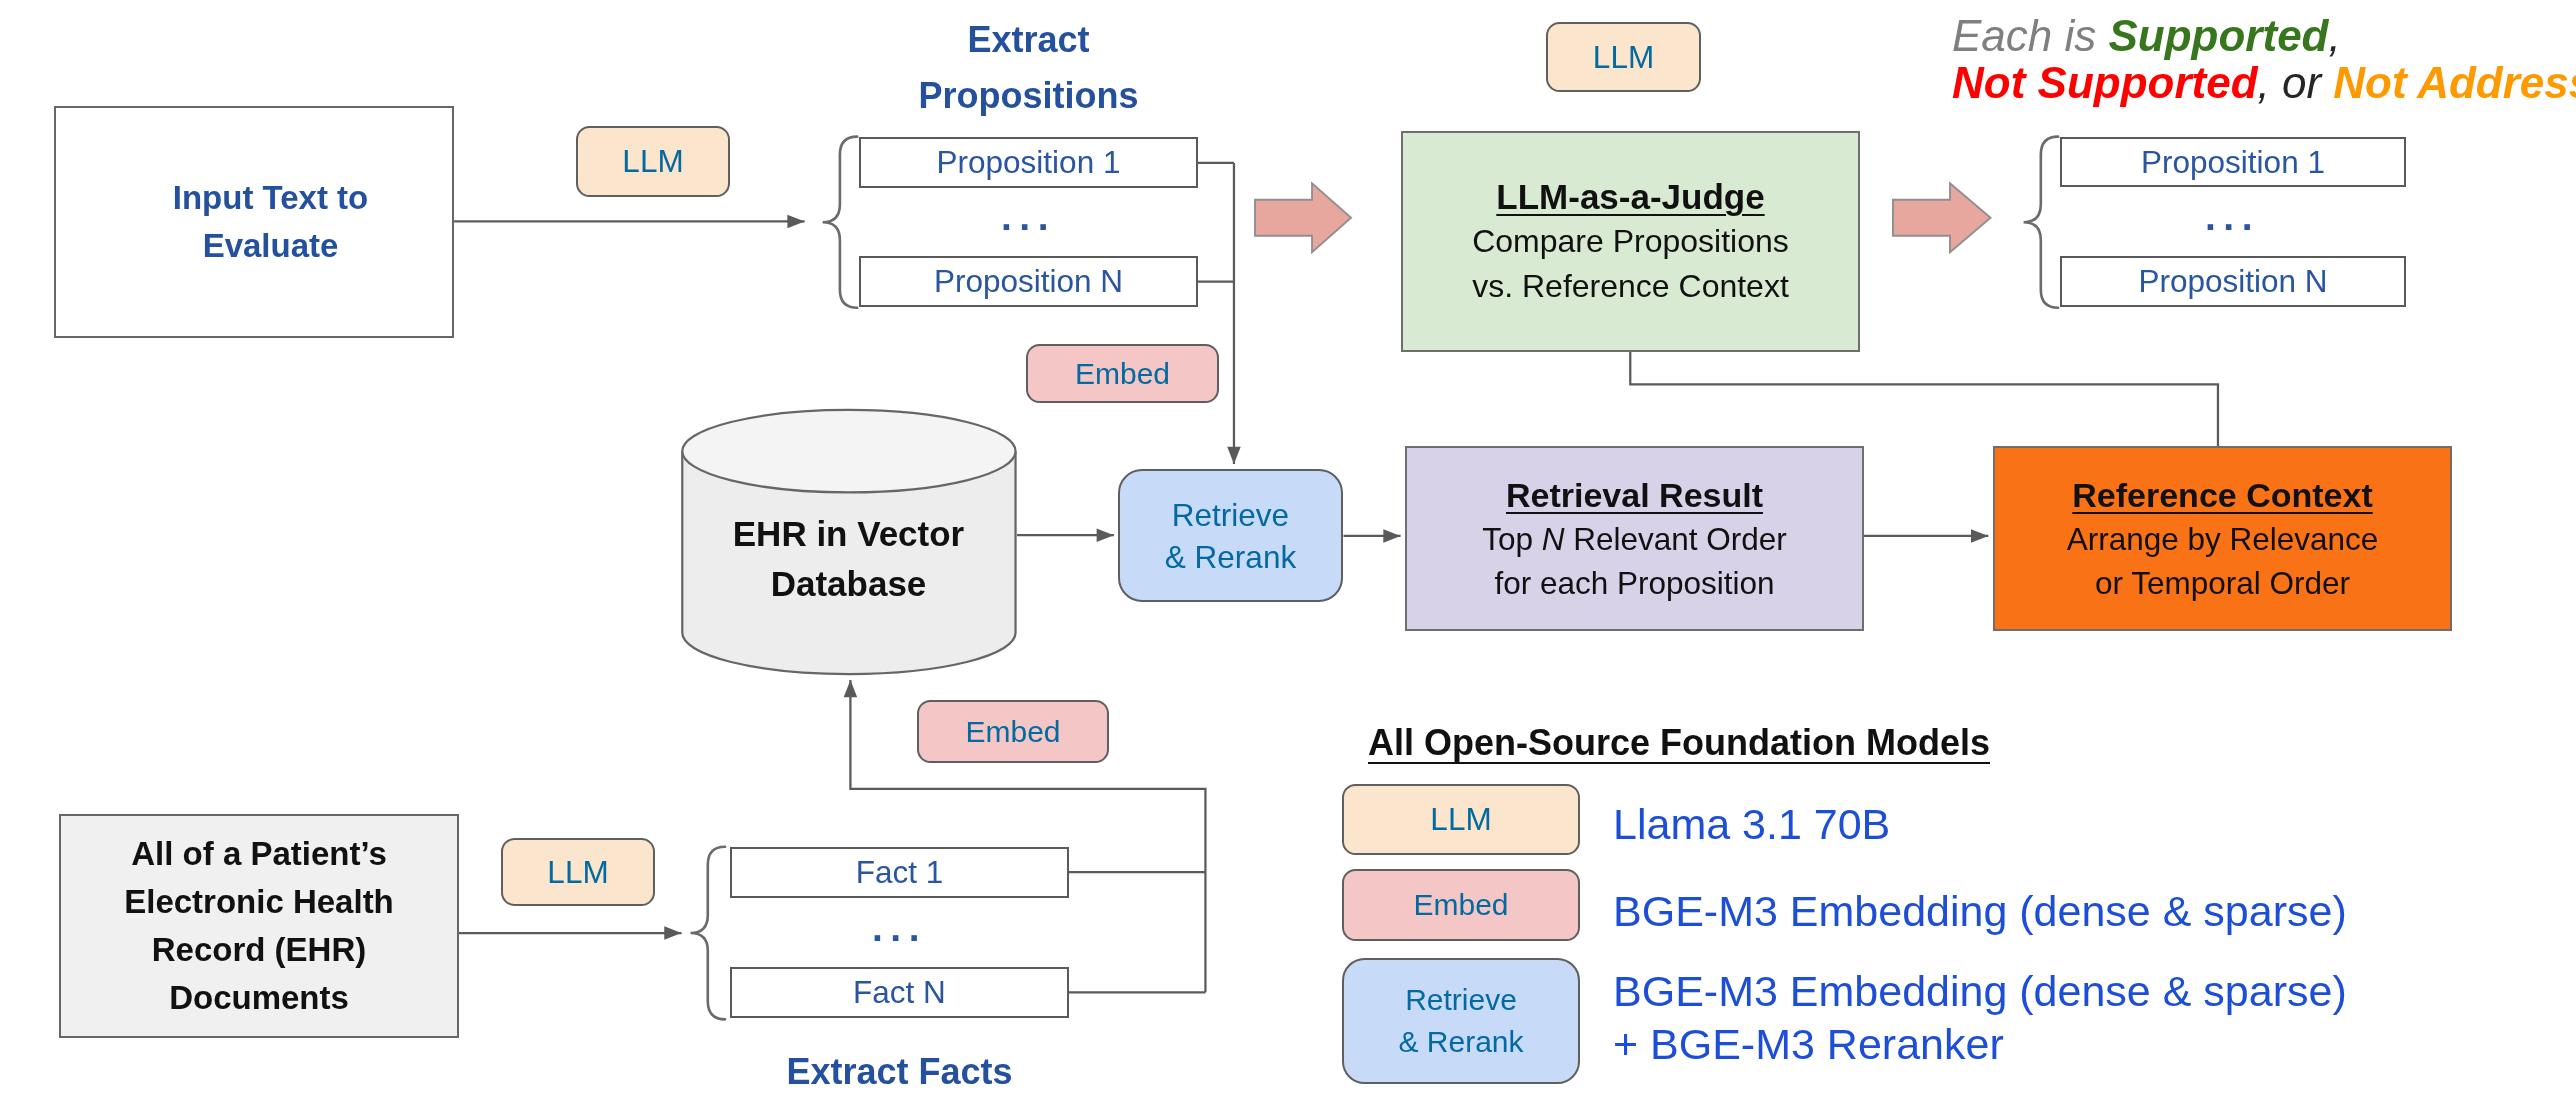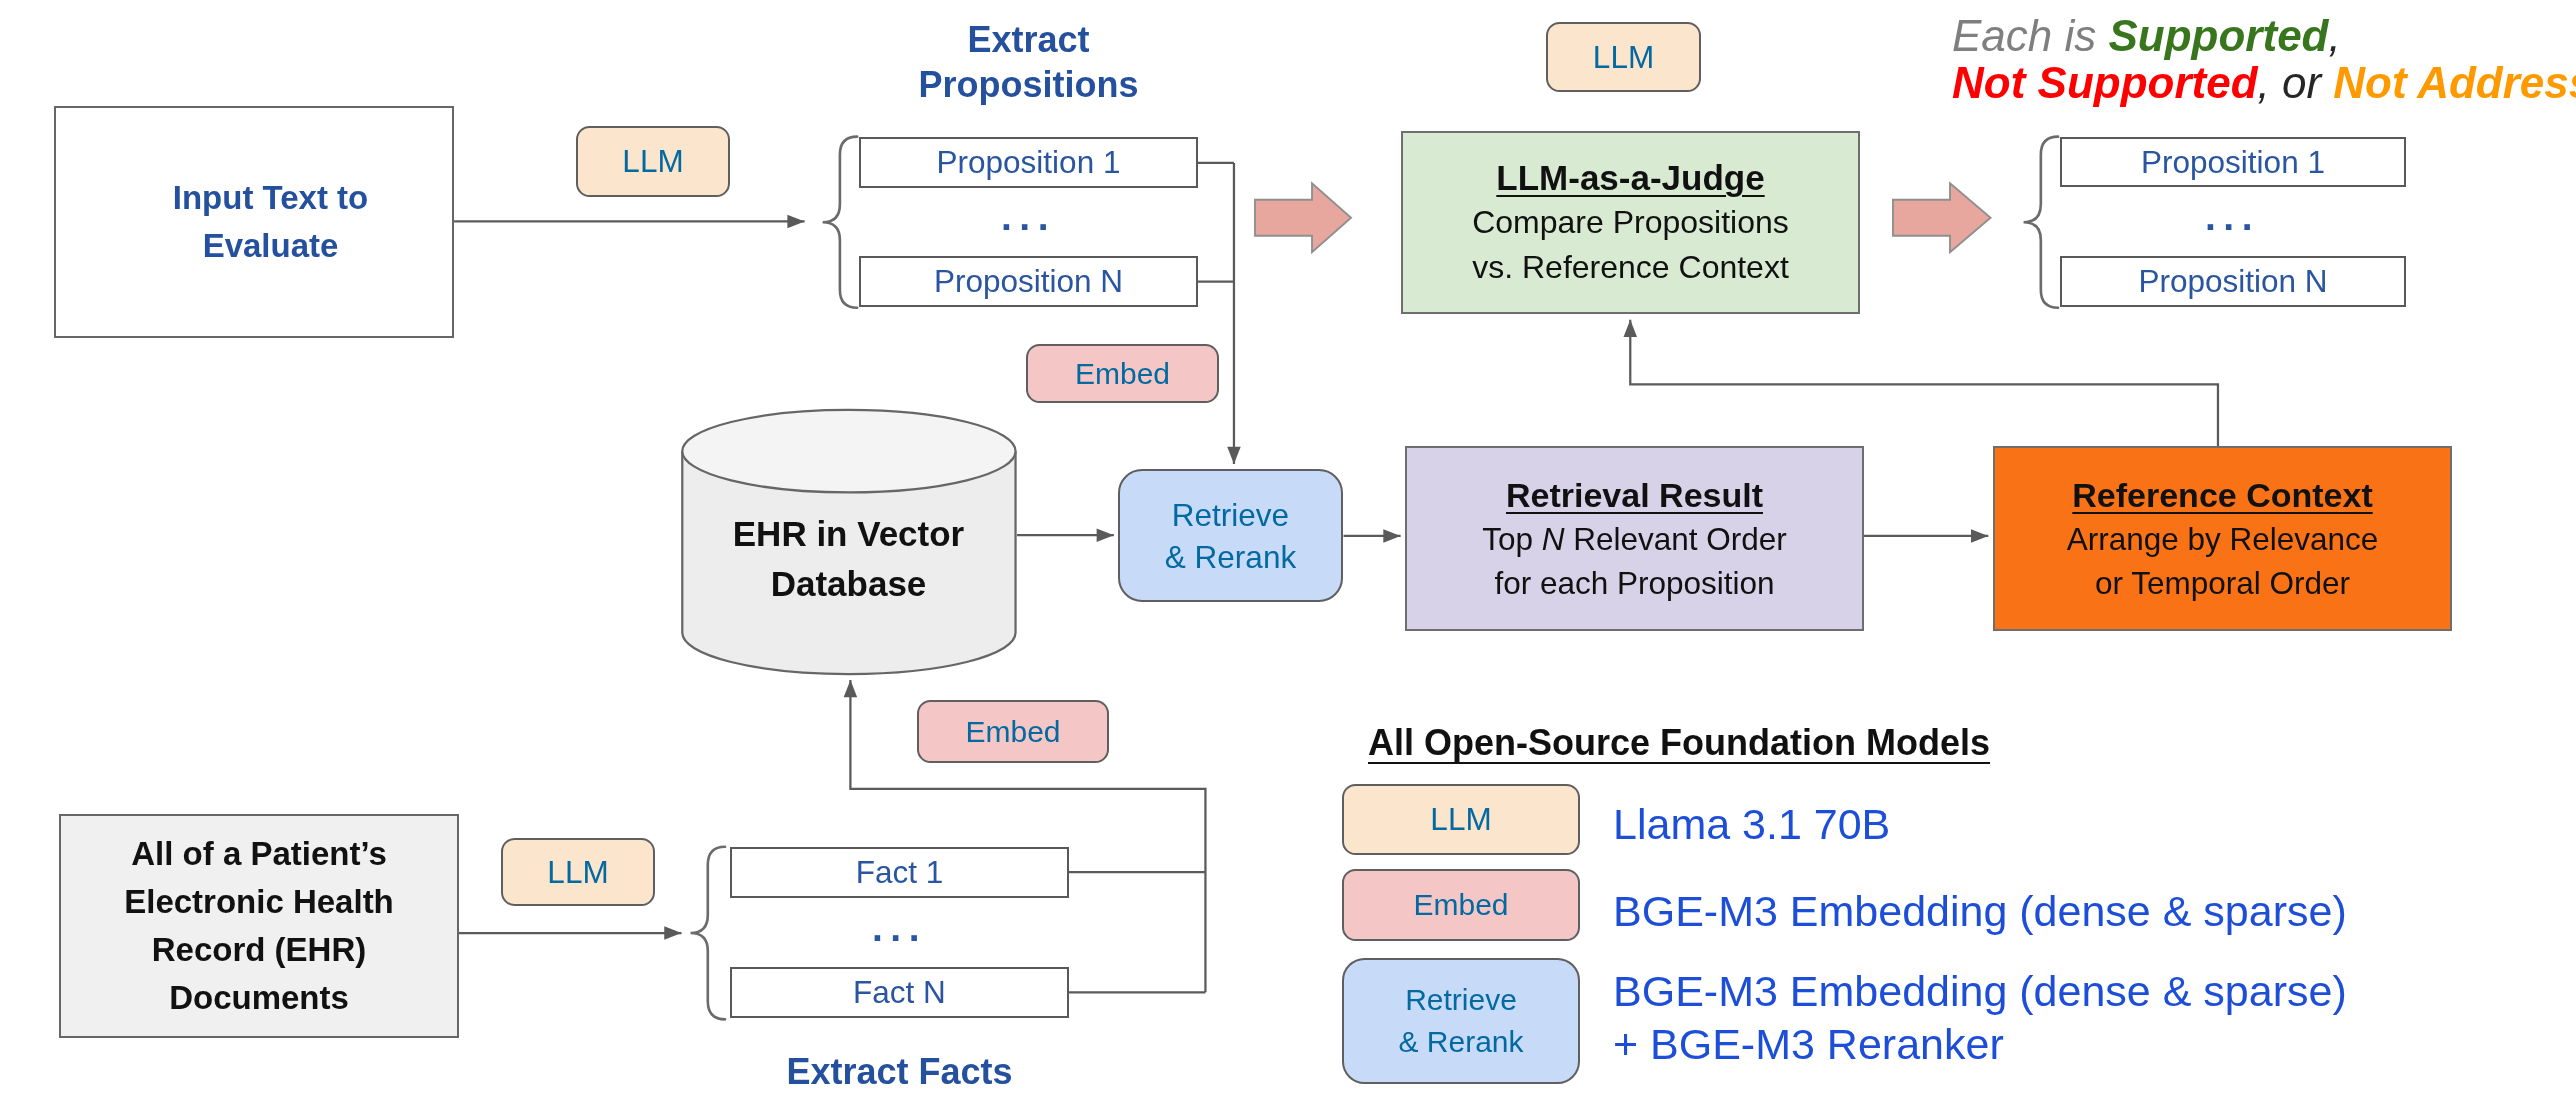--- a/index.html
+++ b/index.html
@@ -67,21 +67,21 @@
     <div class="bluehead" style="font-size:33px;line-height:48px;">
       <div>Input Text to</div>
       <div>Evaluate</div>
     </div>
   </div>
 
   <div class="abs ctr badge badge-llm" style="left:576px;top:126px;width:154px;height:71px;">
     <span>LLM</span>
   </div>
 
-  <div class="abs ctr bluehead" style="left:841px;top:16.5px;width:375px;font-size:36px;line-height:45px;">
+  <div class="abs ctr bluehead" style="left:841px;top:16.5px;width:375px;font-size:36px;line-height:45px;gap:11px;">
     <div>Extract</div>
     <div>Propositions</div>
   </div>
 
   <div class="abs ctr whitebox" style="left:859px;top:137px;width:339px;height:51px;">
     <span>Proposition 1</span>
   </div>
   <div class="abs ctr dots" style="left:934px;top:194px;width:189px;height:45px;">
     <span>...</span>
   </div>
@@ -90,21 +90,21 @@
   </div>
 
   <div class="abs ctr badge badge-embed" style="left:1026px;top:344px;width:193px;height:59px;">
     <span>Embed</span>
   </div>
 
   <div class="abs ctr badge badge-llm" style="left:1546px;top:22px;width:155px;height:70px;">
     <span>LLM</span>
   </div>
 
-  <div class="abs ctr" style="left:1401px;top:131px;width:459px;height:183px;background:#d9ead3;border:2.3px solid #6e6e6e;color:#111;line-height:45px;">
+  <div class="abs ctr" style="left:1401px;top:131px;width:459px;height:221px;background:#d9ead3;border:2.3px solid #6e6e6e;color:#111;line-height:45px;">
     <div class="boxtitle" style="font-size:35px;">LLM-as-a-Judge</div>
     <div style="font-size:32px;">Compare Propositions</div>
     <div style="font-size:32px;">vs. Reference Context</div>
   </div>
 
   <div class="abs vi" style="left:1952px;top:12px;font-size:44px;line-height:47px;white-space:nowrap;">
     <div>
       <span style="color:#7f7f7f;">Each is </span><span style="color:#38761d;font-weight:bold;">Supported</span><span style="color:#262626;">,</span>
     </div>
     <div>

